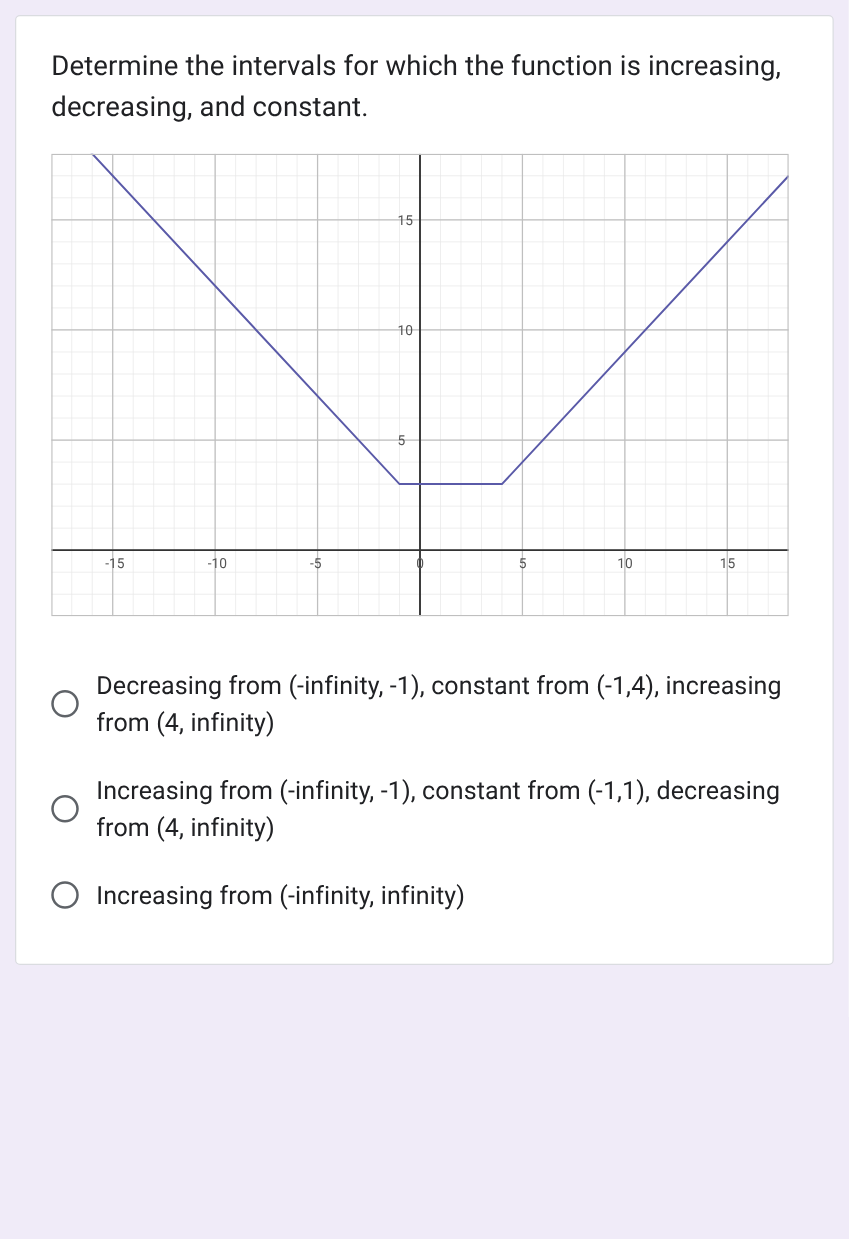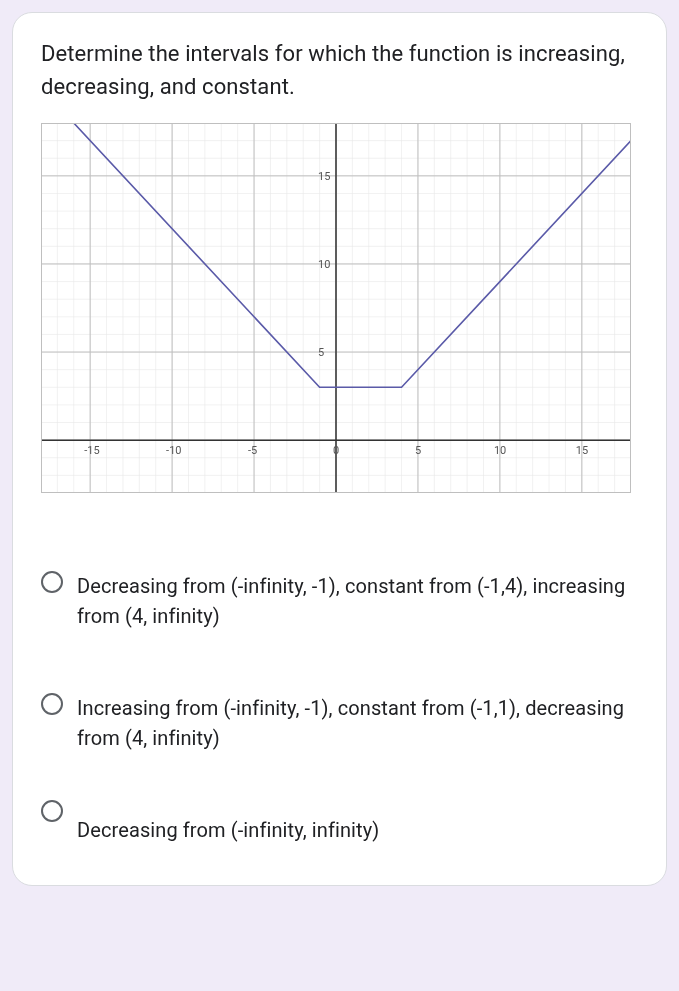--- a/index.html
+++ b/index.html
@@ -6,21 +6,21 @@
   body {
     margin: 0;
     padding: 12px;
     font-family: Roboto, Arial, sans-serif;
     background: #f0ebf8;
     width: 679px;
   }
   .card {
     background: #fff;
     border: 1px solid #dadce0;
-    border-radius: 20px;
+    border-radius: 4px;
     padding: 24px 28px 28px 28px;
   }
   .question {
     font-size: 22px;
     color: #202124;
     line-height: 1.5;
     margin-bottom: 20px;
     letter-spacing: 0.1px;
   }
   .chart-wrap {
@@ -39,21 +39,20 @@
     height: 22px;
     border: 2px solid #5f6368;
     border-radius: 50%;
     flex: 0 0 22px;
   }
   .opt-text {
     font-size: 20px;
     color: #202124;
     line-height: 1.5;
     letter-spacing: 0.1px;
-    margin-top: 38px;
   }
   svg { display: block; }
 </style>
 </head>
 <body>
 
 <div class="card">
 
   <div class="question">Determine the intervals for which the function is increasing, decreasing, and constant.</div>
 
@@ -151,17 +150,17 @@
     <div class="option">
       <div class="radio"></div>
       <div class="opt-text">Decreasing from (-infinity, -1), constant from (-1,4), increasing from (4, infinity)</div>
     </div>
     <div class="option">
       <div class="radio"></div>
       <div class="opt-text">Increasing from (-infinity, -1), constant from (-1,1), decreasing from (4, infinity)</div>
     </div>
     <div class="option">
       <div class="radio"></div>
-      <div class="opt-text">Decreasing from (-infinity, infinity)</div>
+      <div class="opt-text">Increasing from (-infinity, infinity)</div>
     </div>
   </div>
 
 </div>
 
 </body></html>

